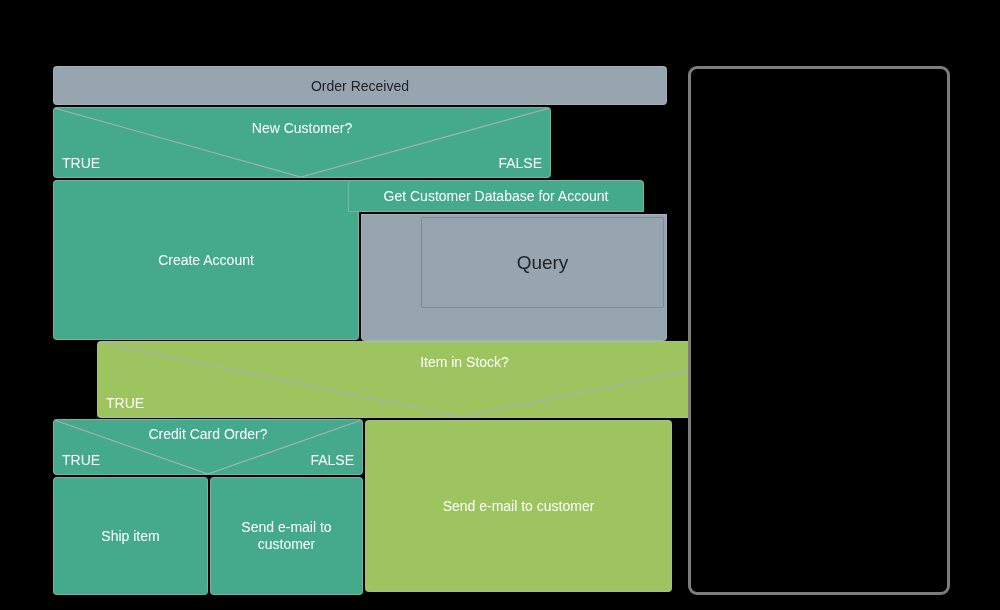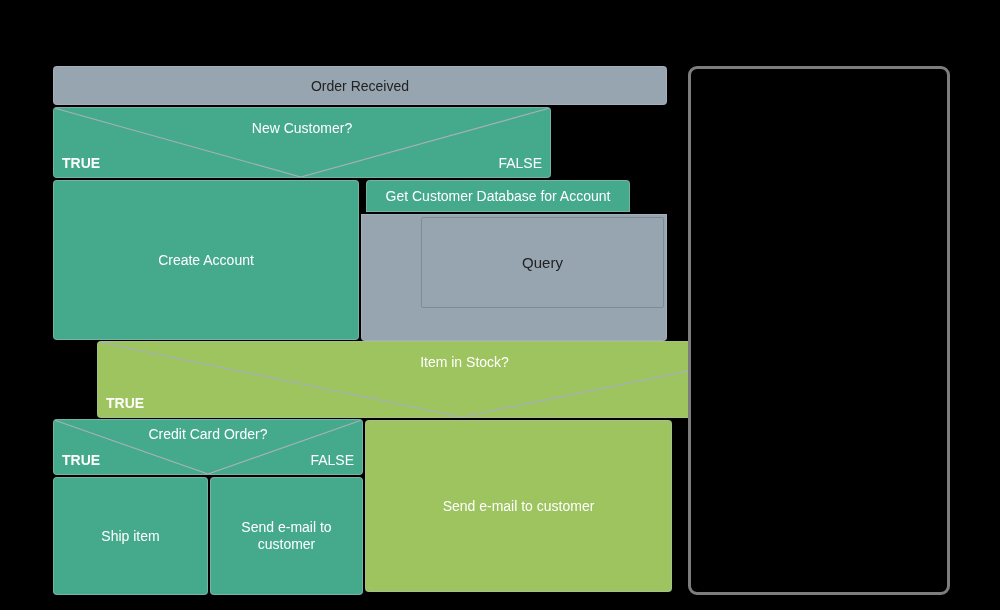--- a/index.html
+++ b/index.html
@@ -43,37 +43,37 @@
   .grayblue{background:var(--gray);}
   .center-label{
     position:absolute;inset:0;
     display:flex;align-items:center;justify-content:center;
     text-align:center;
   }
   .q-label{
     position:absolute;left:0;right:0;
     text-align:center;
   }
-  .true-label{position:absolute;left:8px;bottom:6px;font-weight:bold;}
+  .true-label{position:absolute;left:8px;bottom:6px;}
   .false-label{position:absolute;right:8px;bottom:6px;}
   .vshape{
     position:absolute;inset:0;width:100%;height:100%;
     display:block;
   }
   .vshape path{fill:none;stroke:var(--line);stroke-width:1.2;}
   .dark{color:var(--dark-text);}
   .loop-region{border-top-left-radius:0;border-top-right-radius:0;}
   .loop-header{border-bottom-left-radius:0;border-bottom-right-radius:0;}
   .query-box{
     position:absolute;left:59px;top:2px;width:243px;height:91px;
     background:var(--gray);
     border:1px solid var(--query-border);
     border-radius:2px;
     display:flex;align-items:center;justify-content:center;
-    font-size:15px;color:var(--dark-text);
+    font-size:19px;color:var(--dark-text);
   }
   .until-label{
     position:absolute;left:8px;bottom:5px;
     color:var(--dark-text);
   }
   .wrap-narrow{
     position:absolute;inset:0;
     display:flex;align-items:center;justify-content:center;
     text-align:center;
   }
@@ -101,21 +101,21 @@
     </svg>
     <div class="q-label" style="top:12px;">New Customer?</div>
     <div class="true-label">TRUE</div>
     <div class="false-label">FALSE</div>
   </div>
 
   <div class="block teal" style="left:53px;top:180px;width:306px;height:160px;">
     <div class="center-label">Create Account</div>
   </div>
 
-  <div class="block teal loop-header" style="left:366px;top:180px;width:264px;height:32px;">
+  <div class="block teal loop-header" style="left:348px;top:180px;width:296px;height:32px;">
     <div class="center-label">Get Customer Database for Account</div>
   </div>
 
   <div class="block grayblue loop-region" style="left:361px;top:214px;width:306px;height:127px;">
     <div class="query-box">
       <span>Query</span>
     </div>
   </div>
 
   <div class="block green" style="left:53px;top:341px;width:735px;height:77px;margin-left:44px;">

